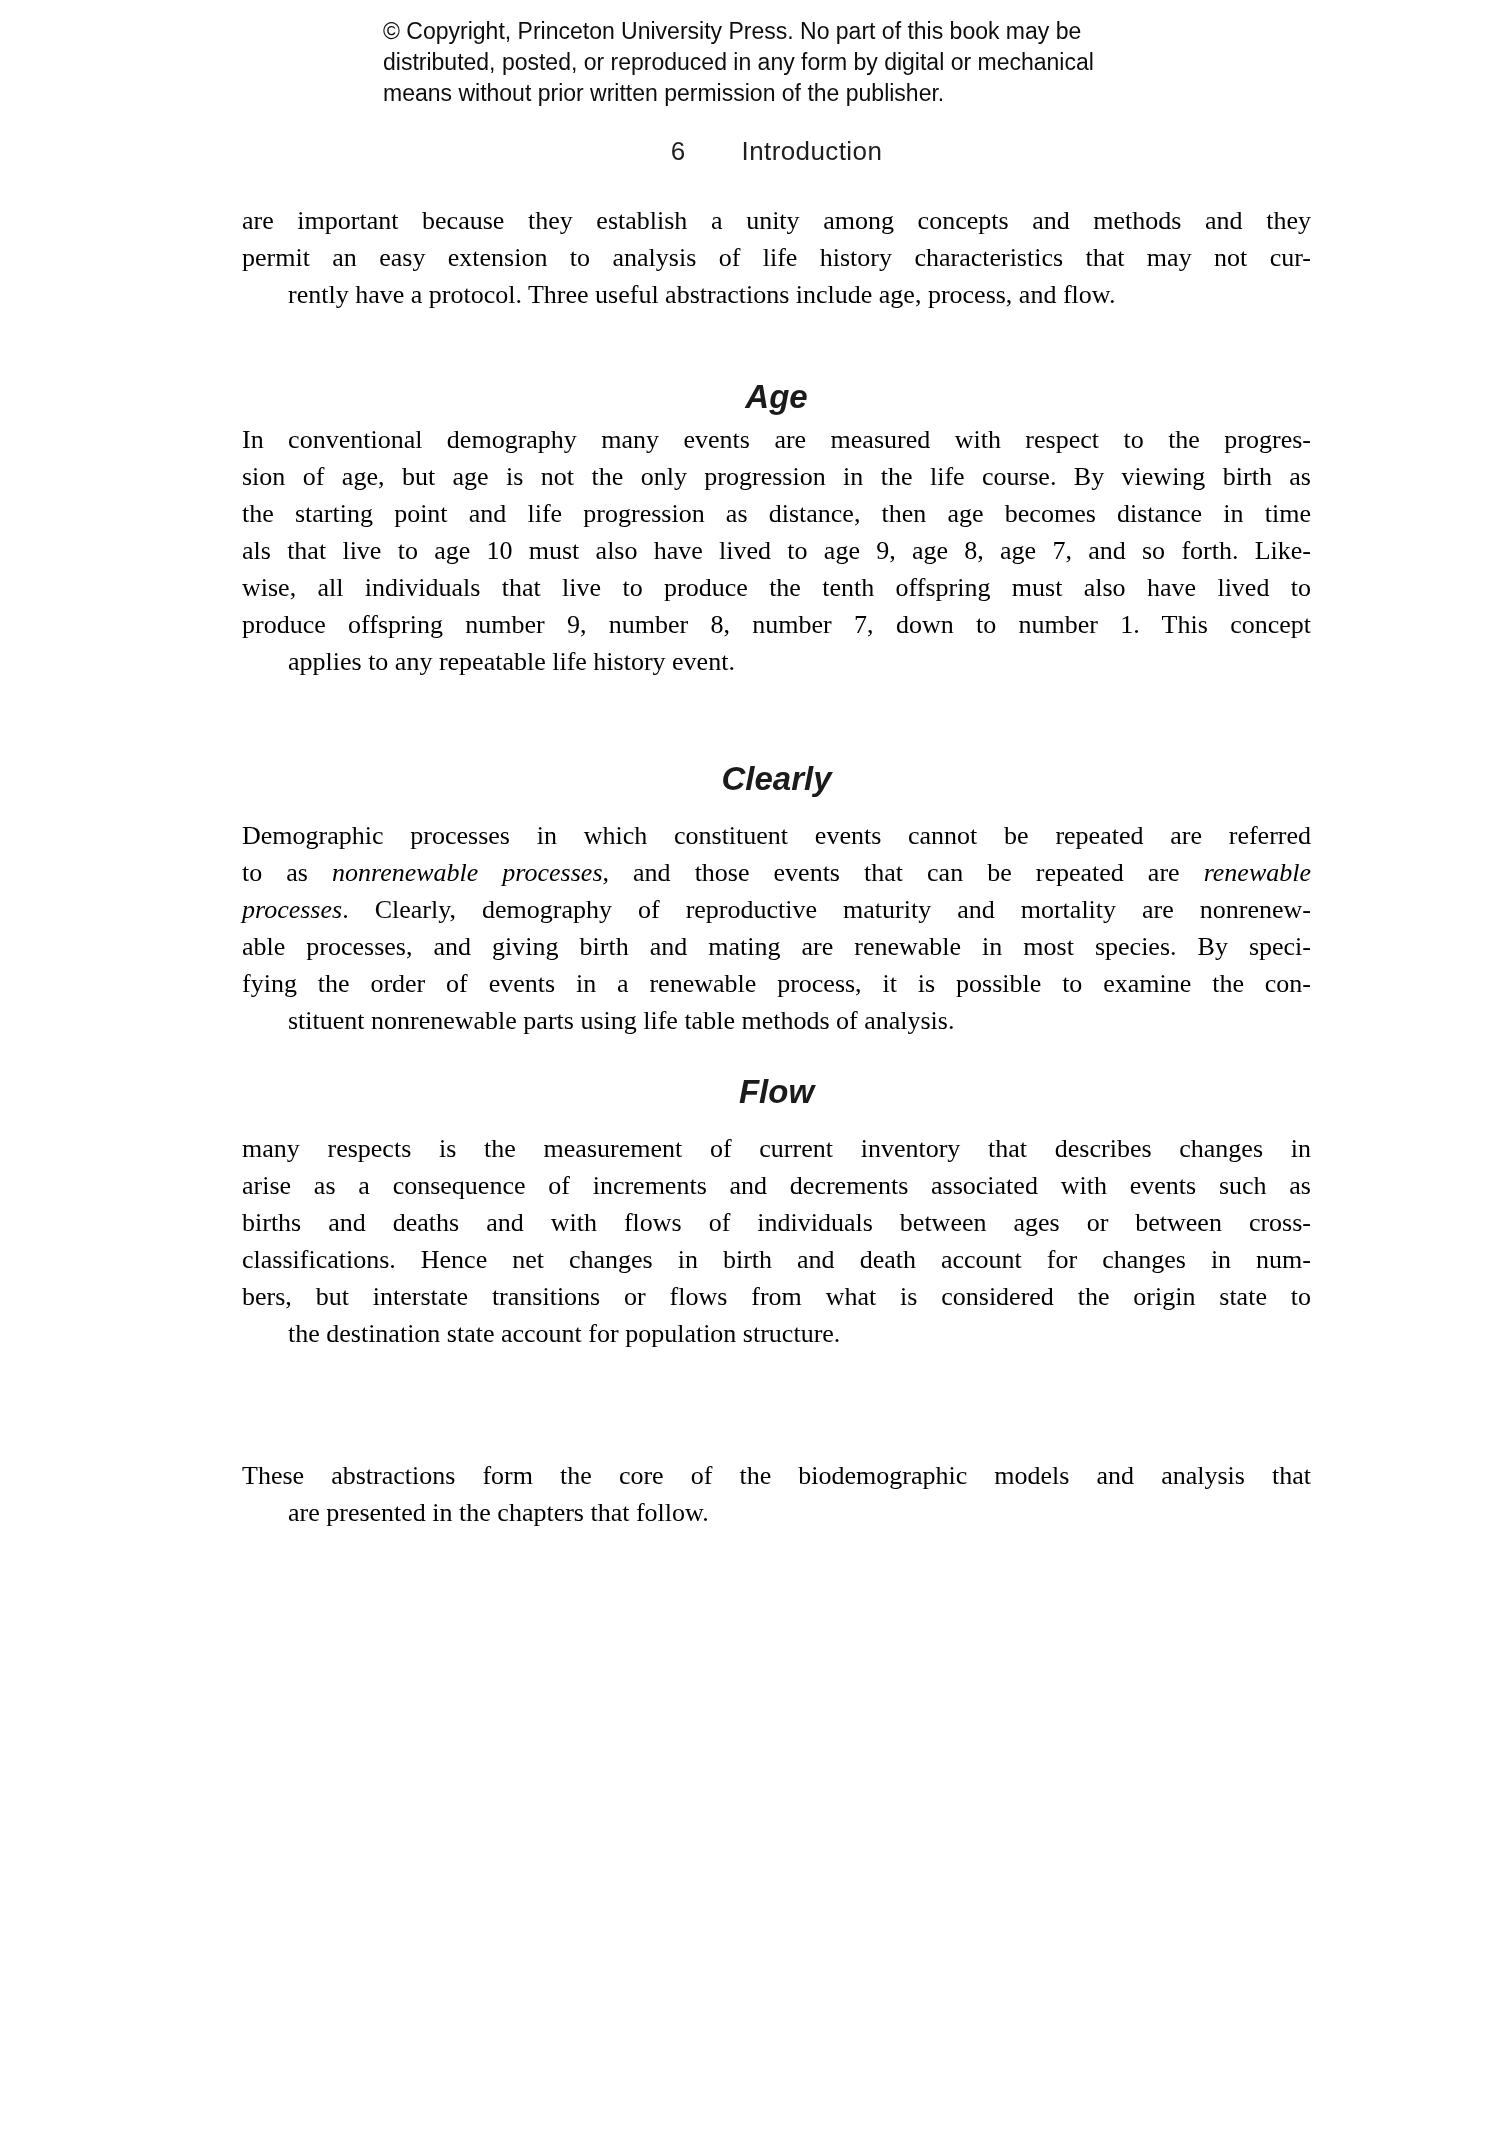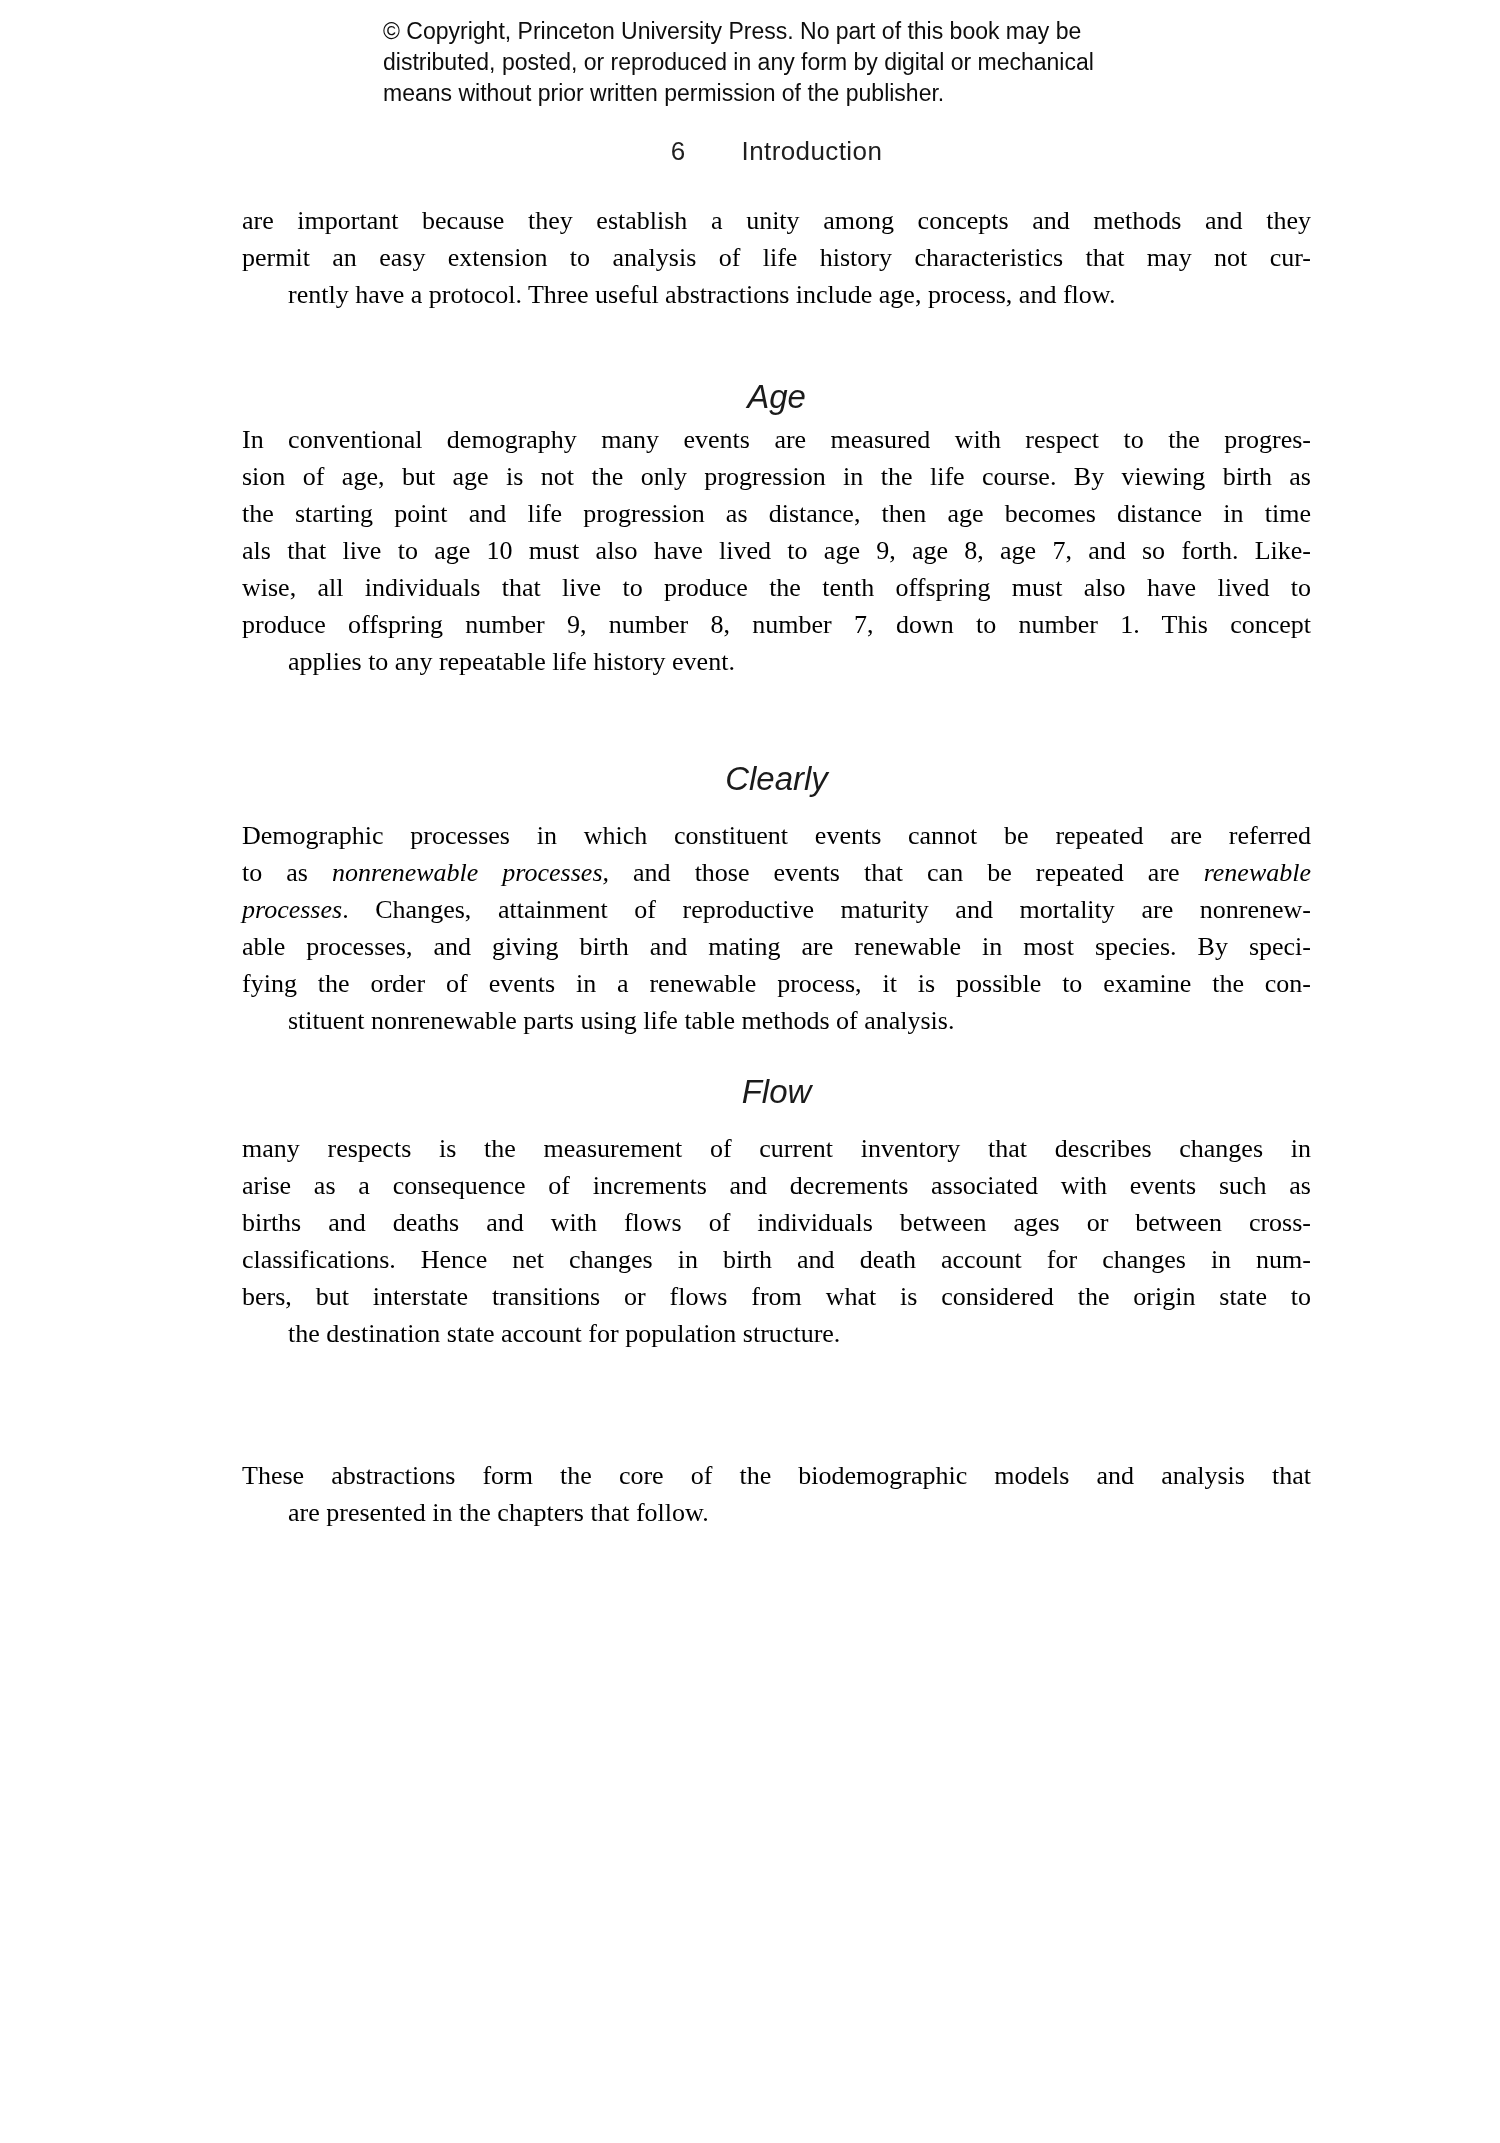--- a/index.html
+++ b/index.html
@@ -63,21 +63,21 @@
   .para i { font-style: italic; }
   
   .section-heading {
     position: absolute;
     left: 242px;
     width: 1069px;
     text-align: center;
     font-family: "Liberation Sans", sans-serif;
     font-style: italic;
     font-size: 33px;
-    font-weight: 400;
+    font-weight: 700;
     color: #1b1b1b;
   }
   
   .footer {
     position: absolute;
     top: 2090px;
     left: 0;
     width: 1500px;
     text-align: center;
     font-family: "Liberation Sans", sans-serif;
@@ -115,21 +115,21 @@
     <div class="ln">als that live to age 10 must also have lived to age 9, age 8, age 7, and so forth. Like-</div>
     <div class="ln">wise, all individuals that live to produce the tenth offspring must also have lived to</div>
     <div class="ln">produce offspring number 9, number 8, number 7, down to number 1. This concept</div>
     <div class="ln last">applies to any repeatable life history event.</div>
   </div>
 
   <div class="section-heading" style="top:760px">Clearly</div>
   <div class="para" style="top:817px">
     <div class="ln">Demographic processes in which constituent events cannot be repeated are referred</div>
     <div class="ln"><span>to as </span><i>nonrenewable processes,</i><span> and those events that can be repeated are </span><i>renewable</i></div>
-    <div class="ln"><i>processes</i><span>. Changes, attainment of reproductive maturity and mortality are nonrenew-</span></div>
+    <div class="ln"><i>processes</i><span>. Clearly, demography of reproductive maturity and mortality are nonrenew-</span></div>
     <div class="ln">able processes, and giving birth and mating are renewable in most species. By speci-</div>
     <div class="ln">fying the order of events in a renewable process, it is possible to examine the con-</div>
     <div class="ln last">stituent nonrenewable parts using life table methods of analysis.</div>
   </div>
 
   <div class="section-heading" style="top:1073px">Flow</div>
   <div class="para" style="top:1130px">
     <div class="ln">many respects is the measurement of current inventory that describes changes in</div>
     <div class="ln">arise as a consequence of increments and decrements associated with events such as</div>
     <div class="ln">births and deaths and with flows of individuals between ages or between cross-</div>

